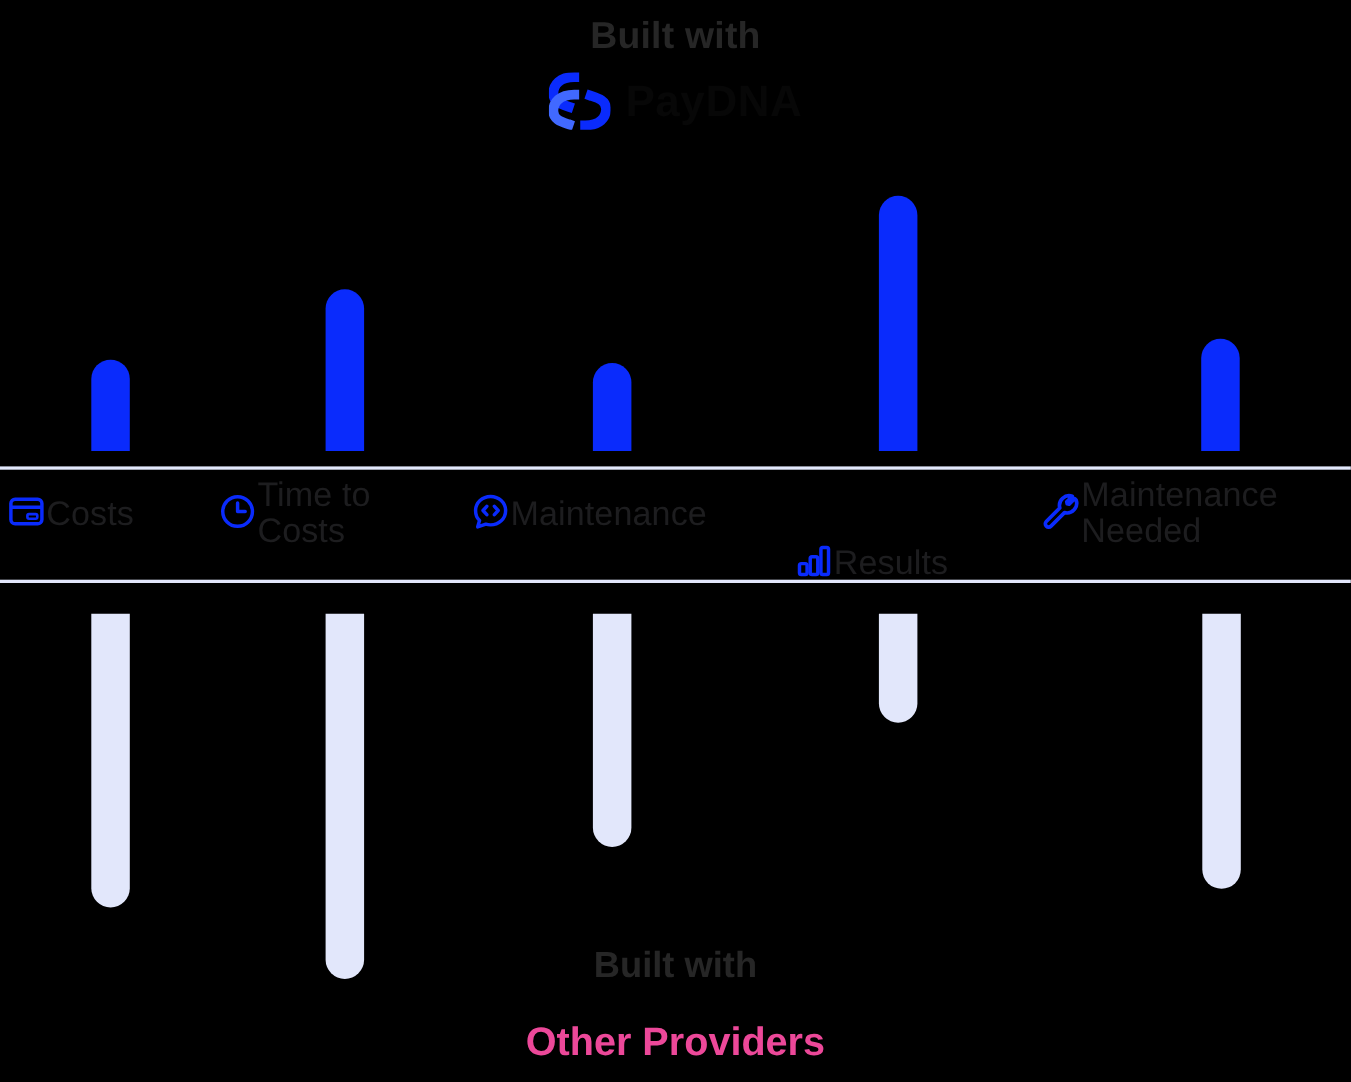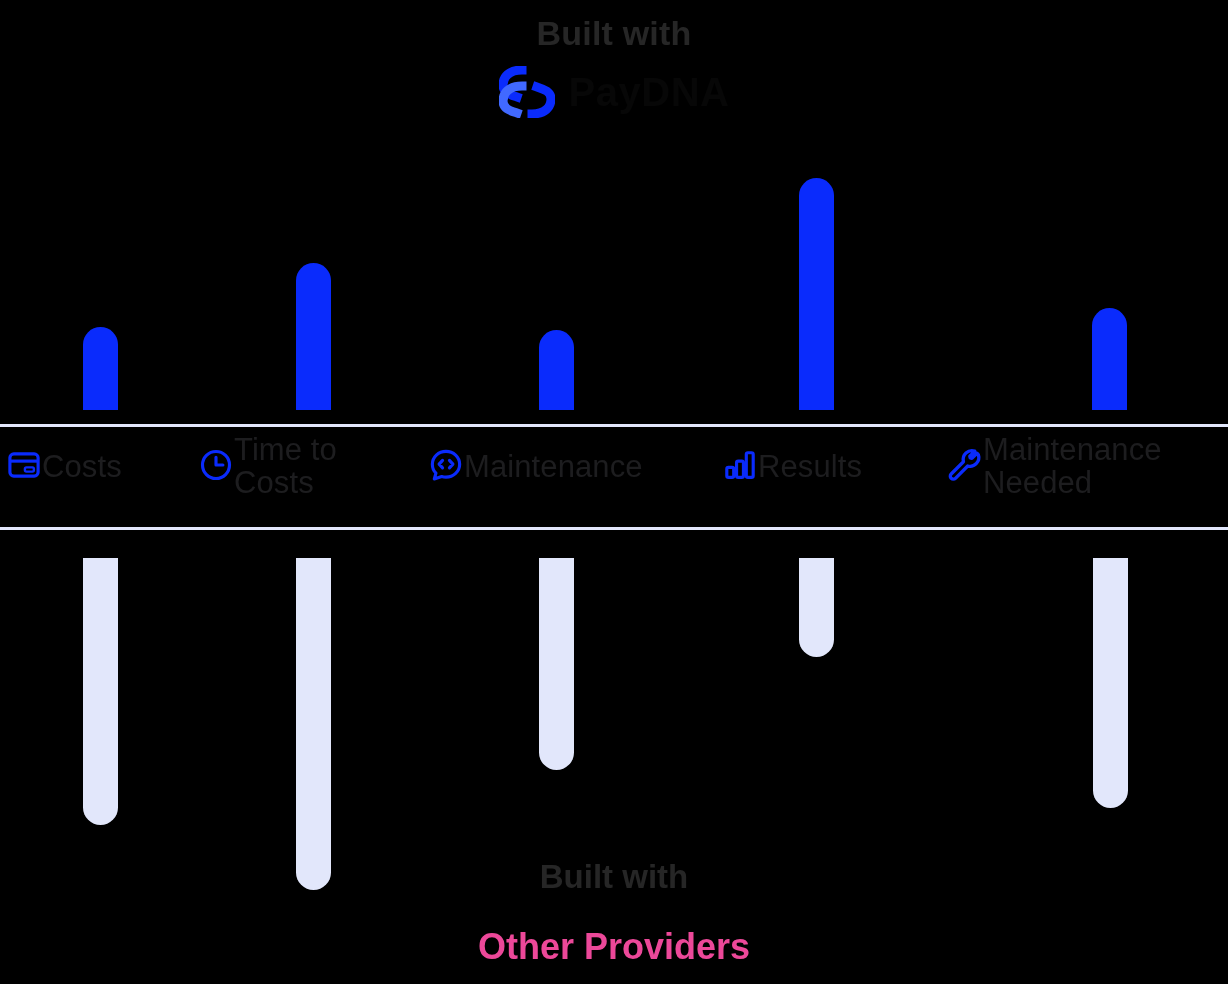--- a/index.html
+++ b/index.html
@@ -52,21 +52,21 @@
     display:flex;align-items:center;
   }
   .label-ico{flex:0 0 auto;display:block;}
   .label-txt{
     font-size:31px;font-weight:400;color:#1d1d1f;line-height:1.06;
     letter-spacing:.1px;white-space:pre-line;
   }
   .lab0{left:6px;}
   .lab1{left:198px;}
   .lab2{left:428px;}
-  .lab3{left:722px;}
+  .lab3{left:722px;margin-top:45px;}
   .lab4{left:945px;justify-content:center;}
 
   
   .ftr-1{
     position:absolute;left:0;right:0;top:858px;text-align:center;
     font-size:33px;font-weight:bold;color:#262626;
   }
   .ftr-2{
     position:absolute;left:0;right:0;top:926px;text-align:center;
     font-size:36px;font-weight:bold;color:#ec4899;

